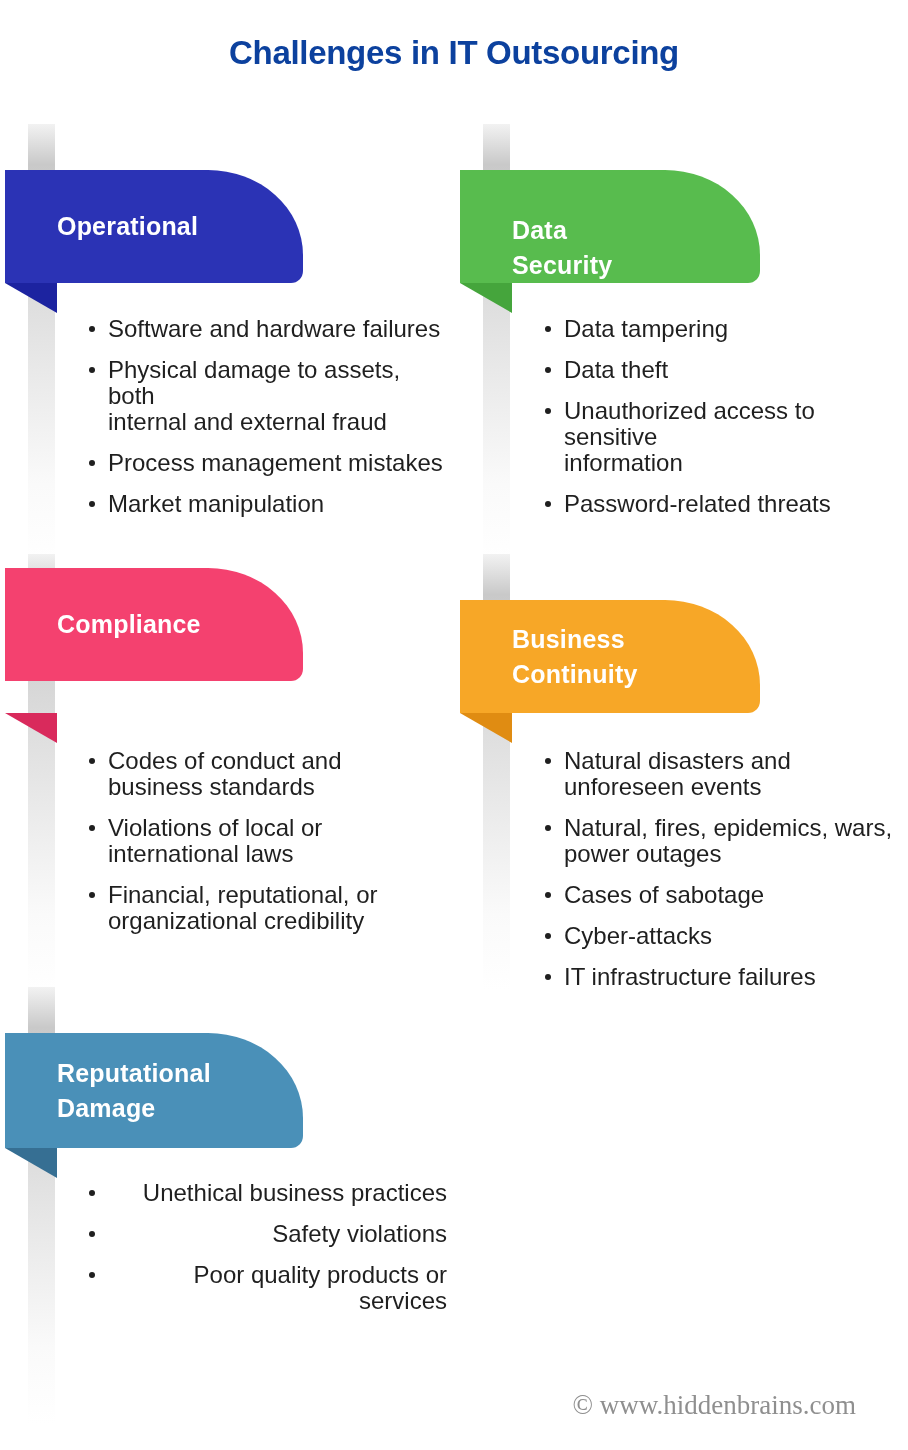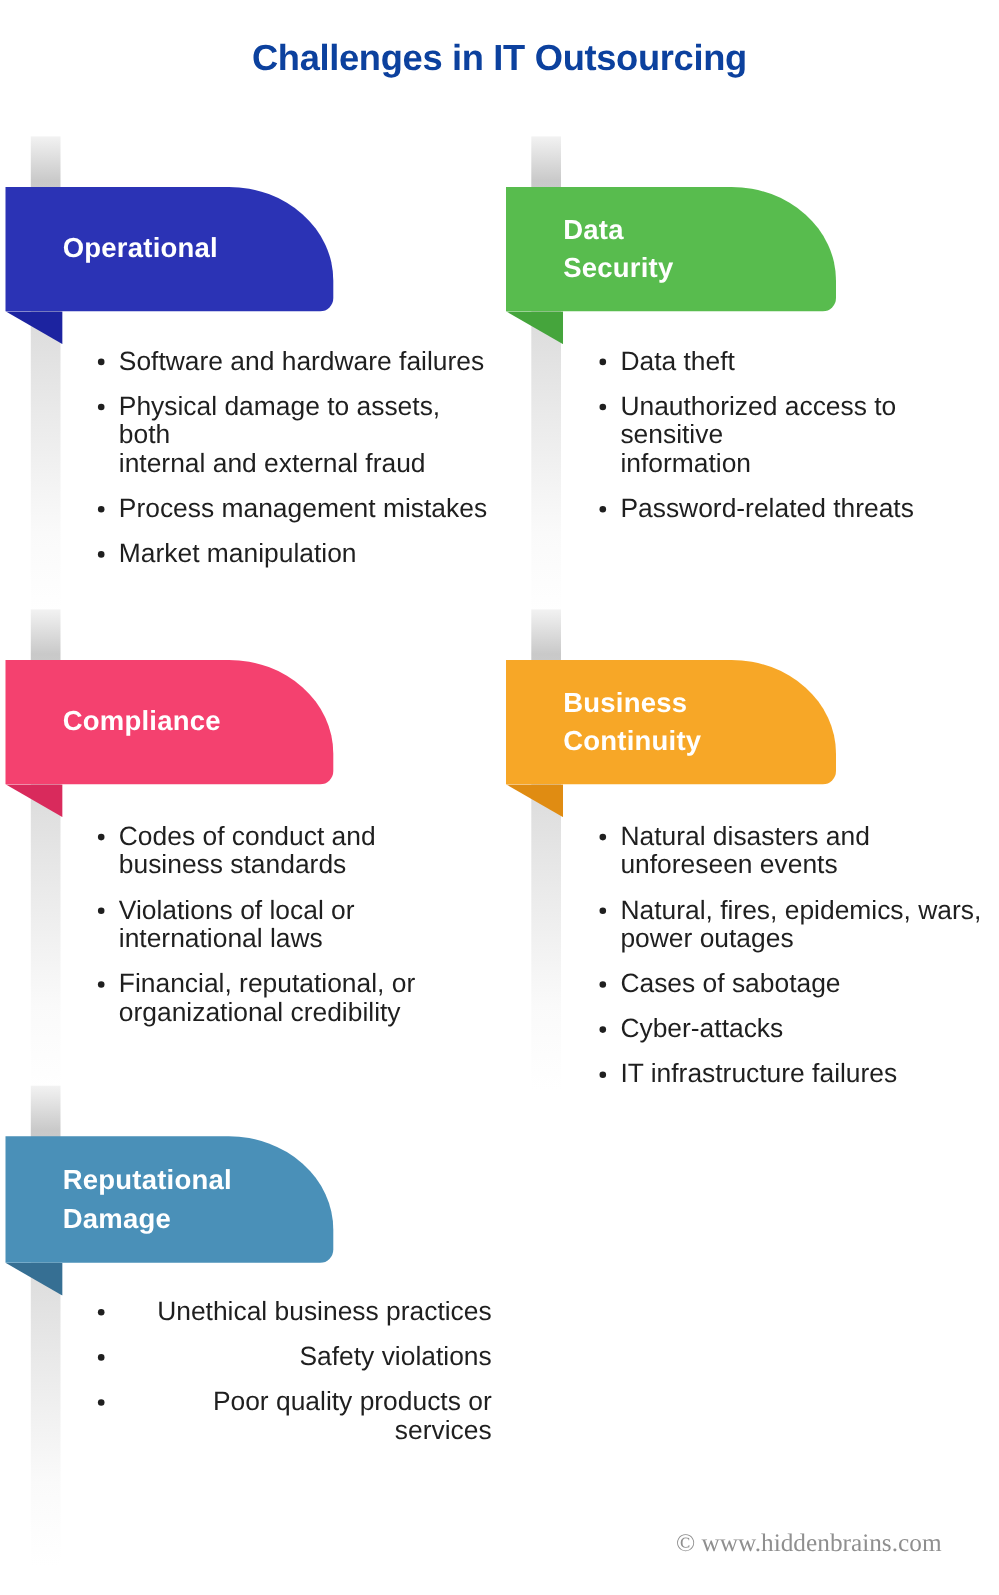--- a/index.html
+++ b/index.html
@@ -95,37 +95,37 @@
     height: 6px;
     border-radius: 50%;
     background: #1f1f1f;
   }
 
   .watermark {
     position: absolute;
     top: 1390px;
     right: 52px;
     font-family: "Liberation Serif", "DejaVu Serif", serif;
-    font-size: 23px;
+    font-size: 27px;
     color: #8f8f8f;
   }
 
   
   #s0 .strip { left: 28px;  top: 124px; }
   #s0 .card  { left: 5px;   top: 170px; text-align: center; }
   #s0 .fold  { left: 5px;   top: 283px; }
   #s0 .list  { left: 87px;  top: 316px; }
 
   #s1 .strip { left: 483px; top: 124px; }
-  #s1 .card  { left: 460px; top: 170px; width: 300px; }
+  #s1 .card  { left: 460px; top: 170px; width: 300px; align-items: flex-end; }
   #s1 .fold  { left: 460px; top: 283px; }
   #s1 .list  { left: 543px; top: 316px; }
 
   #s2 .strip { left: 28px;  top: 554px; }
-  #s2 .card  { left: 5px;   top: 600px; }
+  #s2 .card  { left: 5px;   top: 568px; }
   #s2 .fold  { left: 5px;   top: 713px; }
   #s2 .list  { left: 87px;  top: 748px; }
 
   #s3 .strip { left: 483px; top: 554px; }
   #s3 .card  { left: 460px; top: 600px; width: 300px; }
   #s3 .fold  { left: 460px; top: 713px; }
   #s3 .list  { left: 543px; top: 748px; }
 
   #s4 .strip { left: 28px;  top: 987px; }
   #s4 .card  { left: 5px;   top: 1033px; height: 115px; align-items: center; }
@@ -155,20 +155,21 @@
   </div>
 
   <div class="section" id="s1" style="--card: #58bc4e; --fold: #45a53c;">
     <div class="strip"></div>
     <div class="card">
       <span class="card-title">Data
 Security</span>
     </div>
     <div class="fold"></div>
     <ul class="list">
+        <li>Data tampering</li>
         <li>Data theft</li>
         <li>Unauthorized access to sensitive
 information</li>
         <li>Password-related threats</li>
       </ul>
   </div>
 
   <div class="section" id="s2" style="--card: #f4416f; --fold: #d92a5c;">
     <div class="strip"></div>
     <div class="card">

